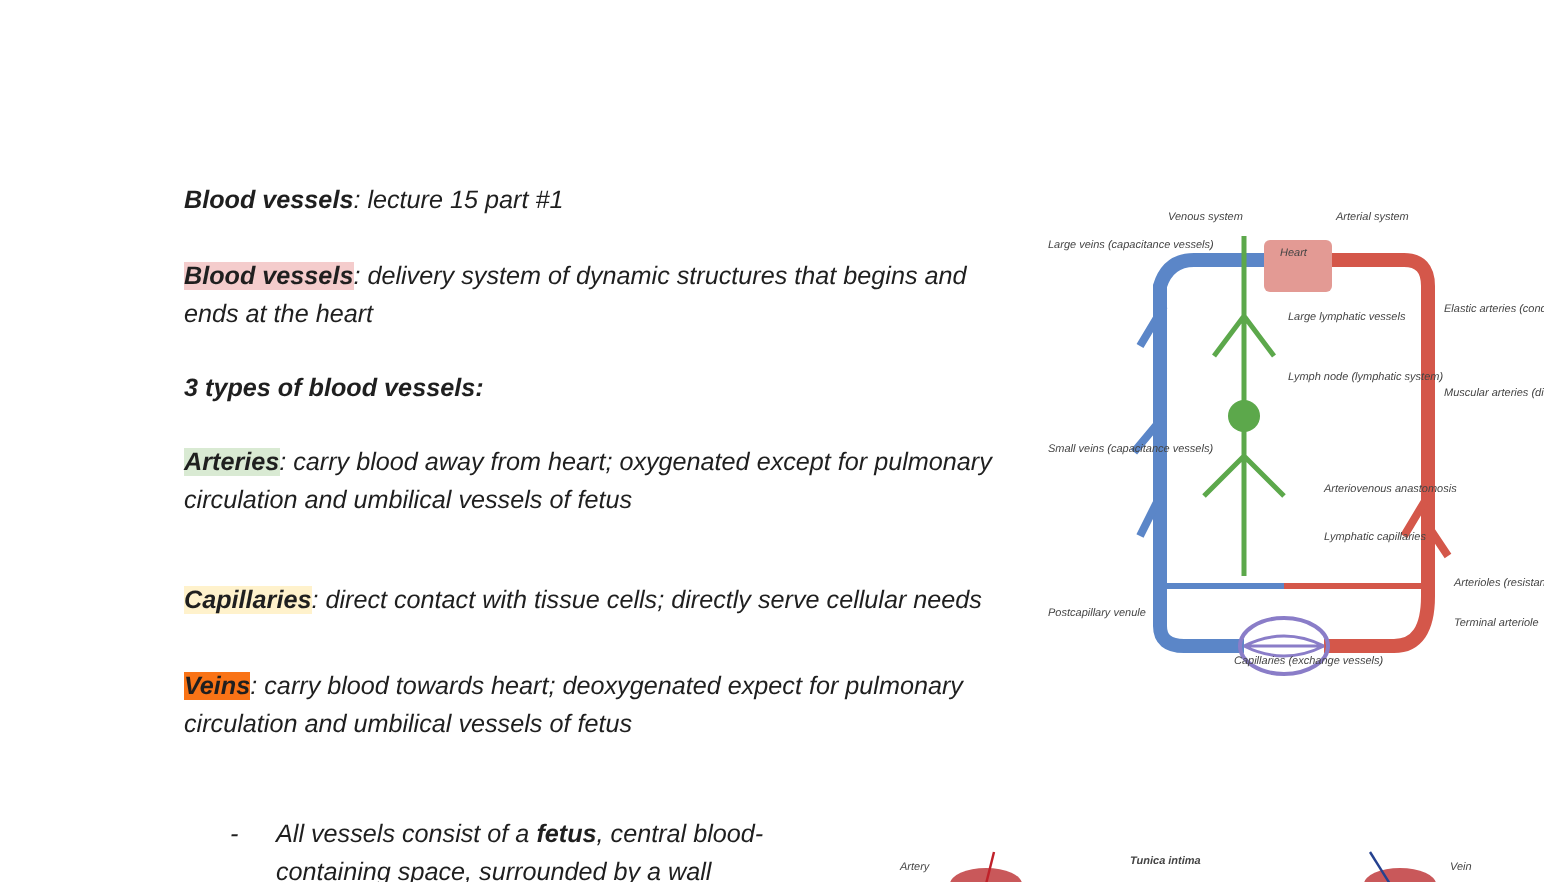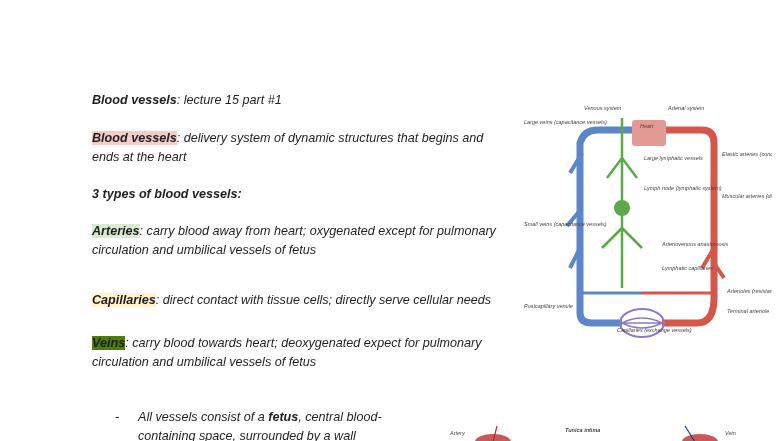--- a/index.html
+++ b/index.html
@@ -6,21 +6,21 @@
   body {
     width: 784px; height: 441px; overflow: hidden; background: #ffffff;
     font-family: "Liberation Sans", sans-serif; color: #1f1f1f; position: relative;
   }
   .page { position: absolute; left: 0; top: 0; width: 784px; height: 441px; font-style: italic; }
   .para { position: absolute; left: 92px; width: 420px; font-size: 12.6px; line-height: 19px; }
   .b { font-weight: bold; }
   .hl-pink { background: #f4cccc; }
   .hl-green { background: #d9ead3; margin-top: 20px; }
   .hl-yellow { background: #fff2cc; }
-  .hl-blue { background: #4d7c0f; }
+  .hl-blue { background: #f97316; }
   .bullet { position: absolute; left: 115px; top: 408px; font-size: 12.6px; line-height: 19px; }
   .bullet-text { position: absolute; left: 138px; top: 408px; width: 300px; font-size: 12.6px; line-height: 19px; }
   .diagram { position: absolute; left: 522px; top: 98px; width: 250px; height: 240px; }
   .diagram2 { position: absolute; left: 445px; top: 418px; width: 339px; height: 23px; }
   .lbl { font-family: "Liberation Sans", sans-serif; font-size: 5.5px; fill: #444; }
 </style>
 </head>
 <body>
 
 <div class="page">

